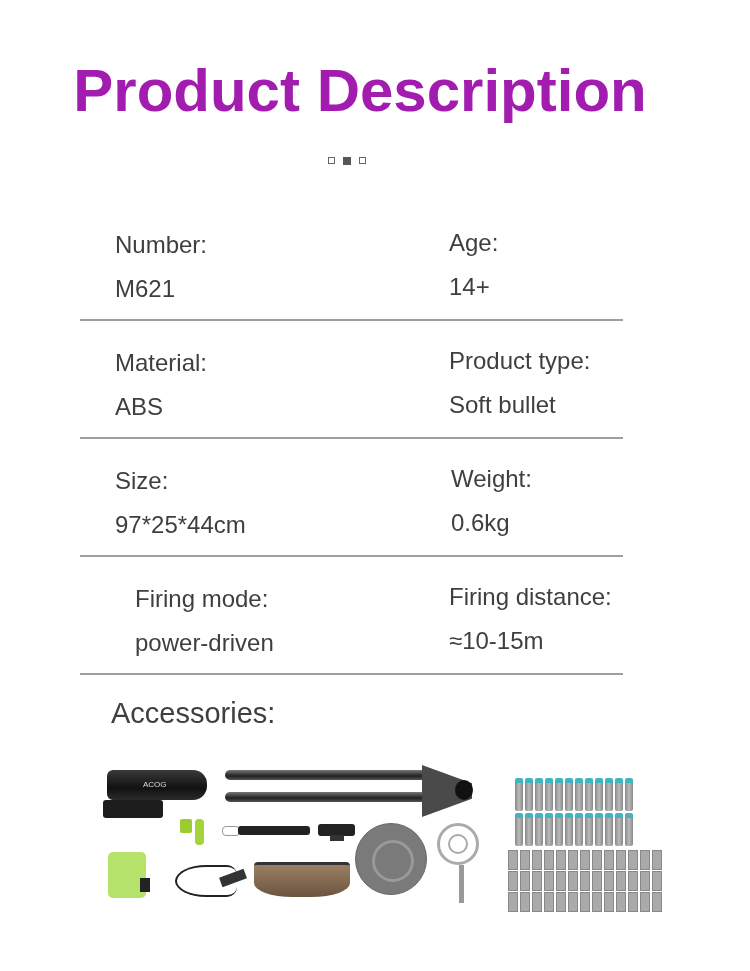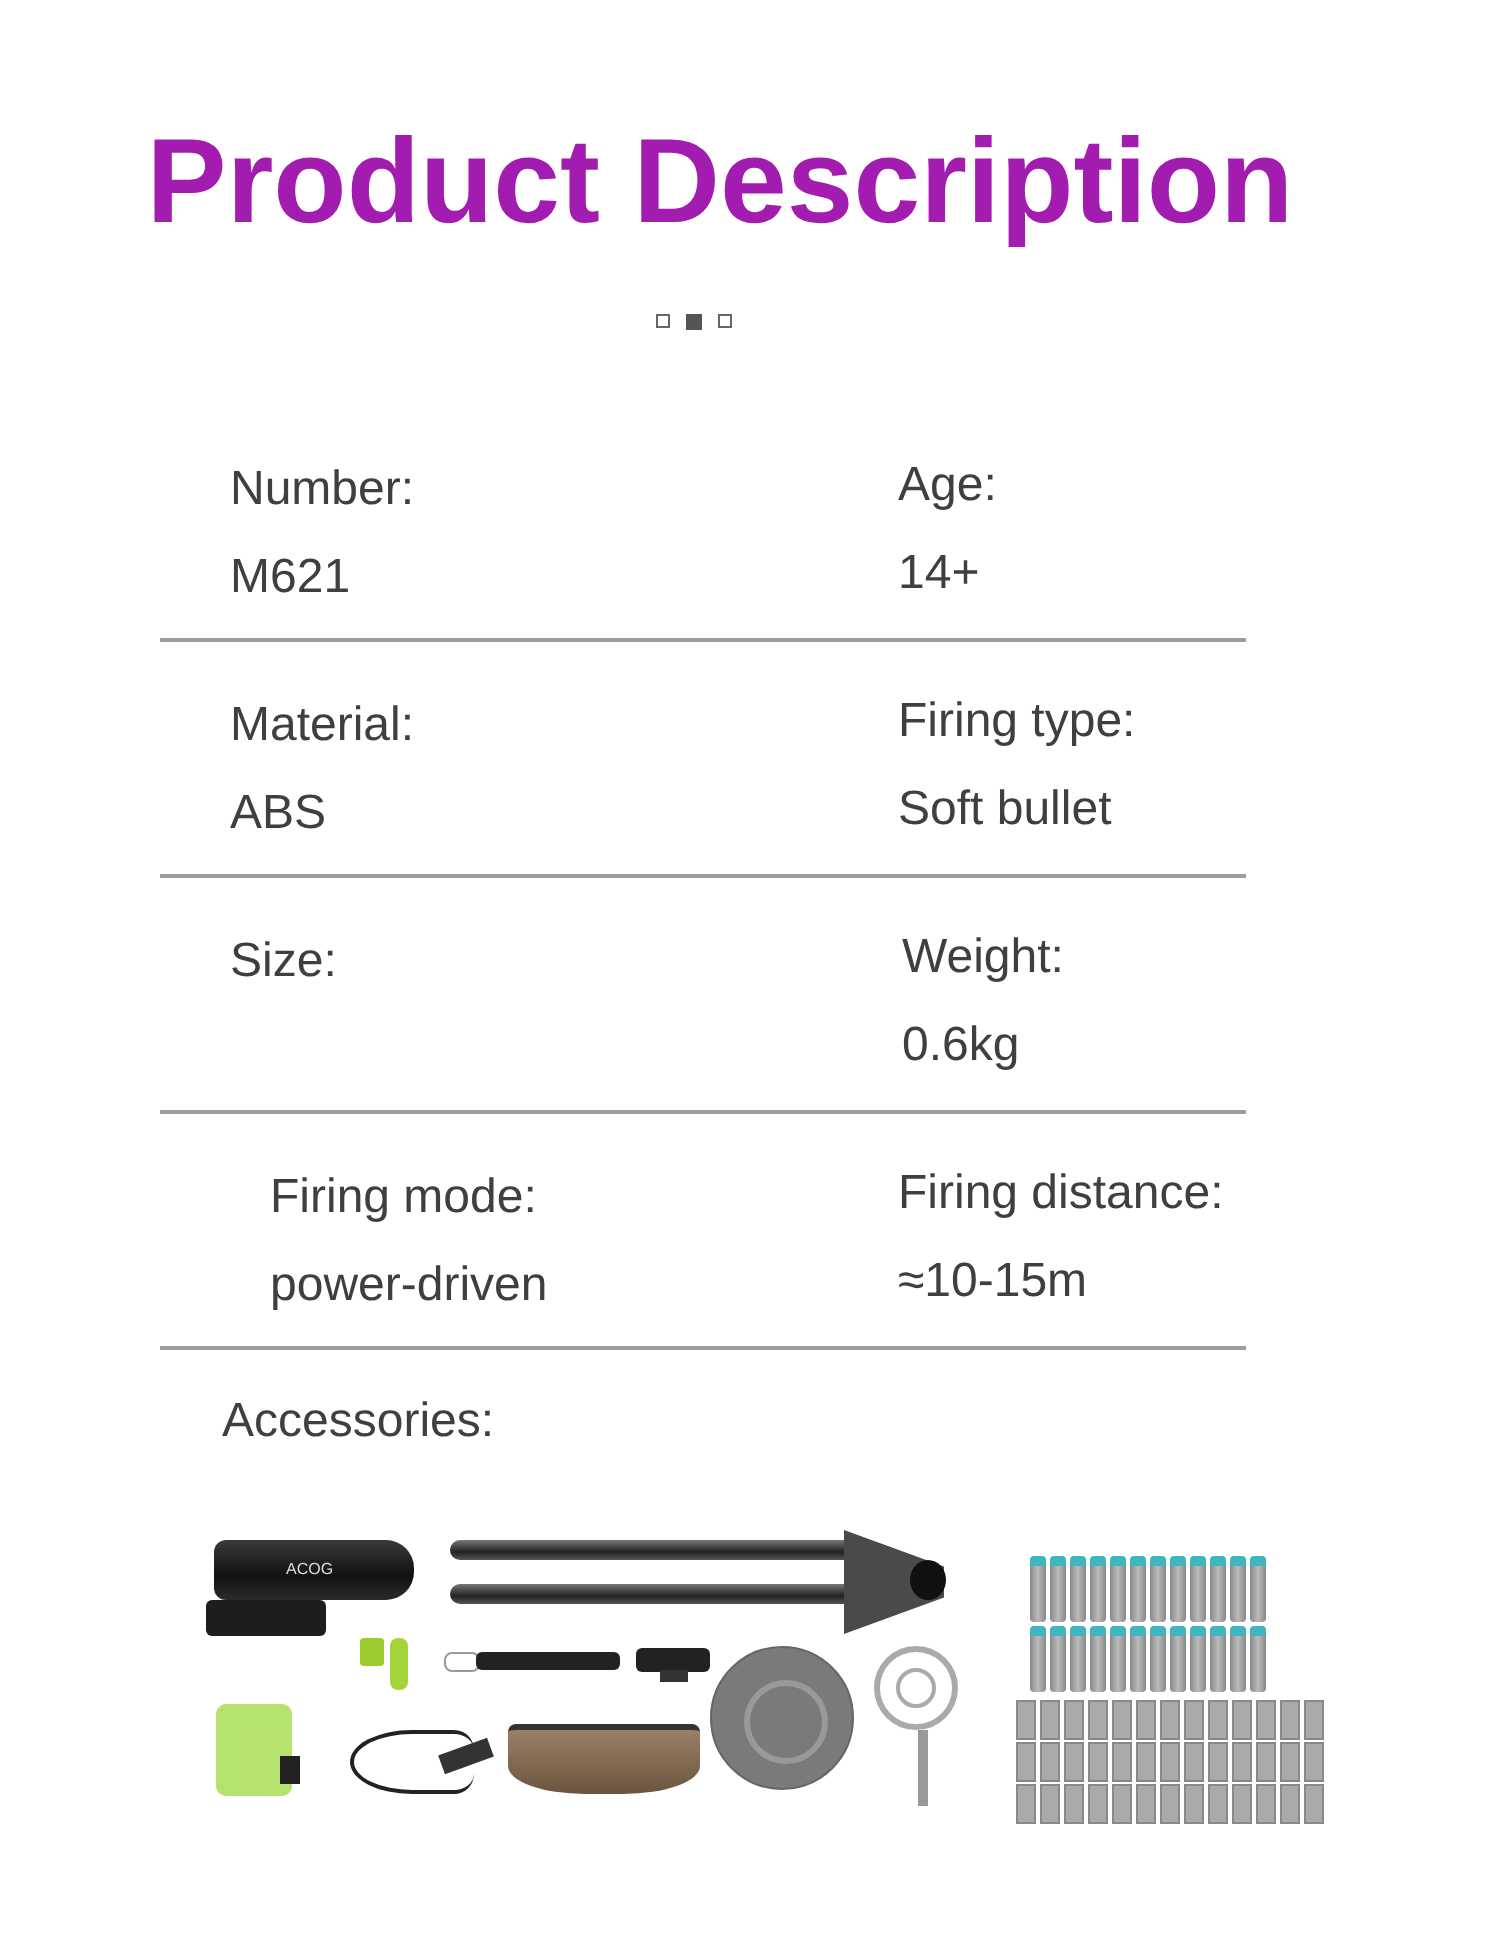--- a/index.html
+++ b/index.html
@@ -6,21 +6,21 @@
   body { width: 750px; height: 971px; position: relative; overflow: hidden; font-family: "Liberation Sans", "DejaVu Sans", sans-serif; color: #444; }
   .title { position: absolute; left: 0; width: 720px; top: 56px; text-align: center; font-size: 60px; font-weight: bold; color: #a21caf; letter-spacing: 0px; }
   .pager { position: absolute; top: 157px; left: 328px; display: flex; gap: 8px; }
   .pager span { width: 7px; height: 7px; border: 1.5px solid #666; box-sizing: border-box; }
   .pager span.active { background: #555; border-color: #555; width: 8px; height: 8px; }
   .row { position: absolute; left: 80px; width: 543px; height: 118px; }
   .row .divider { position: absolute; left: 0; bottom: 0; width: 543px; height: 2px; background: #9e9e9e; }
   .cell { position: absolute; }
   .cell .lbl, .cell .val { font-size: 24px; color: #3f3f3f; line-height: 1; white-space: nowrap; }
   .cell .val { margin-top: 20px; }
-  .acc-label { position: absolute; left: 111px; top: 697px; font-size: 24px; color: #3f3f3f; }
+  .acc-label { position: absolute; left: 111px; top: 697px; font-size: 29px; color: #3f3f3f; }
   
   .scope-body { position:absolute; left:107px; top:770px; width:100px; height:30px; background:linear-gradient(#3a3a3a,#111 60%,#2b2b2b); border-radius:6px 14px 14px 6px; }
   .scope-mount { position:absolute; left:103px; top:800px; width:60px; height:18px; background:#1d1d1d; border-radius:3px; }
   .scope-text { position:absolute; left:143px; top:780px; font-size:8px; color:#ddd; }
   
   .bipod-leg { position:absolute; height:10px; background:linear-gradient(#777,#222 60%,#555); border-radius:5px; }
   .bipod-head { position:absolute; left:422px; top:765px; width:50px; height:52px; background:#4a4a4a; clip-path: polygon(0 0, 100% 35%, 100% 65%, 0 100%); }
   .bipod-knob { position:absolute; left:455px; top:780px; width:18px; height:20px; background:#111; border-radius:50%; }
   .green-clip { position:absolute; left:180px; top:819px; width:12px; height:14px; background:#9ccc2e; border-radius:2px; }
   .green-tube { position:absolute; left:195px; top:819px; width:9px; height:26px; background:#a4d33a; border-radius:4px; }
@@ -64,29 +64,30 @@
   </div>
   <div class="divider"></div>
 </div>
 
 <div class="row" style="top:321px;">
   <div class="cell" style="left:35px; top:30px;">
     <div class="lbl">Material:</div>
     <div class="val">ABS</div>
   </div>
   <div class="cell" style="left:369px; top:28px;">
-    <div class="lbl">Firing type:</div>
+    <div class="lbl">Product type:</div>
     <div class="val">Soft bullet</div>
   </div>
   <div class="divider"></div>
 </div>
 
 <div class="row" style="top:439px;">
   <div class="cell" style="left:35px; top:30px;">
     <div class="lbl">Size:</div>
+    <div class="val">97*25*44cm</div>
   </div>
   <div class="cell" style="left:371px; top:28px;">
     <div class="lbl">Weight:</div>
     <div class="val">0.6kg</div>
   </div>
   <div class="divider"></div>
 </div>
 
 <div class="row" style="top:557px;">
   <div class="cell" style="left:35px; top:30px;margin-left:20px;">

